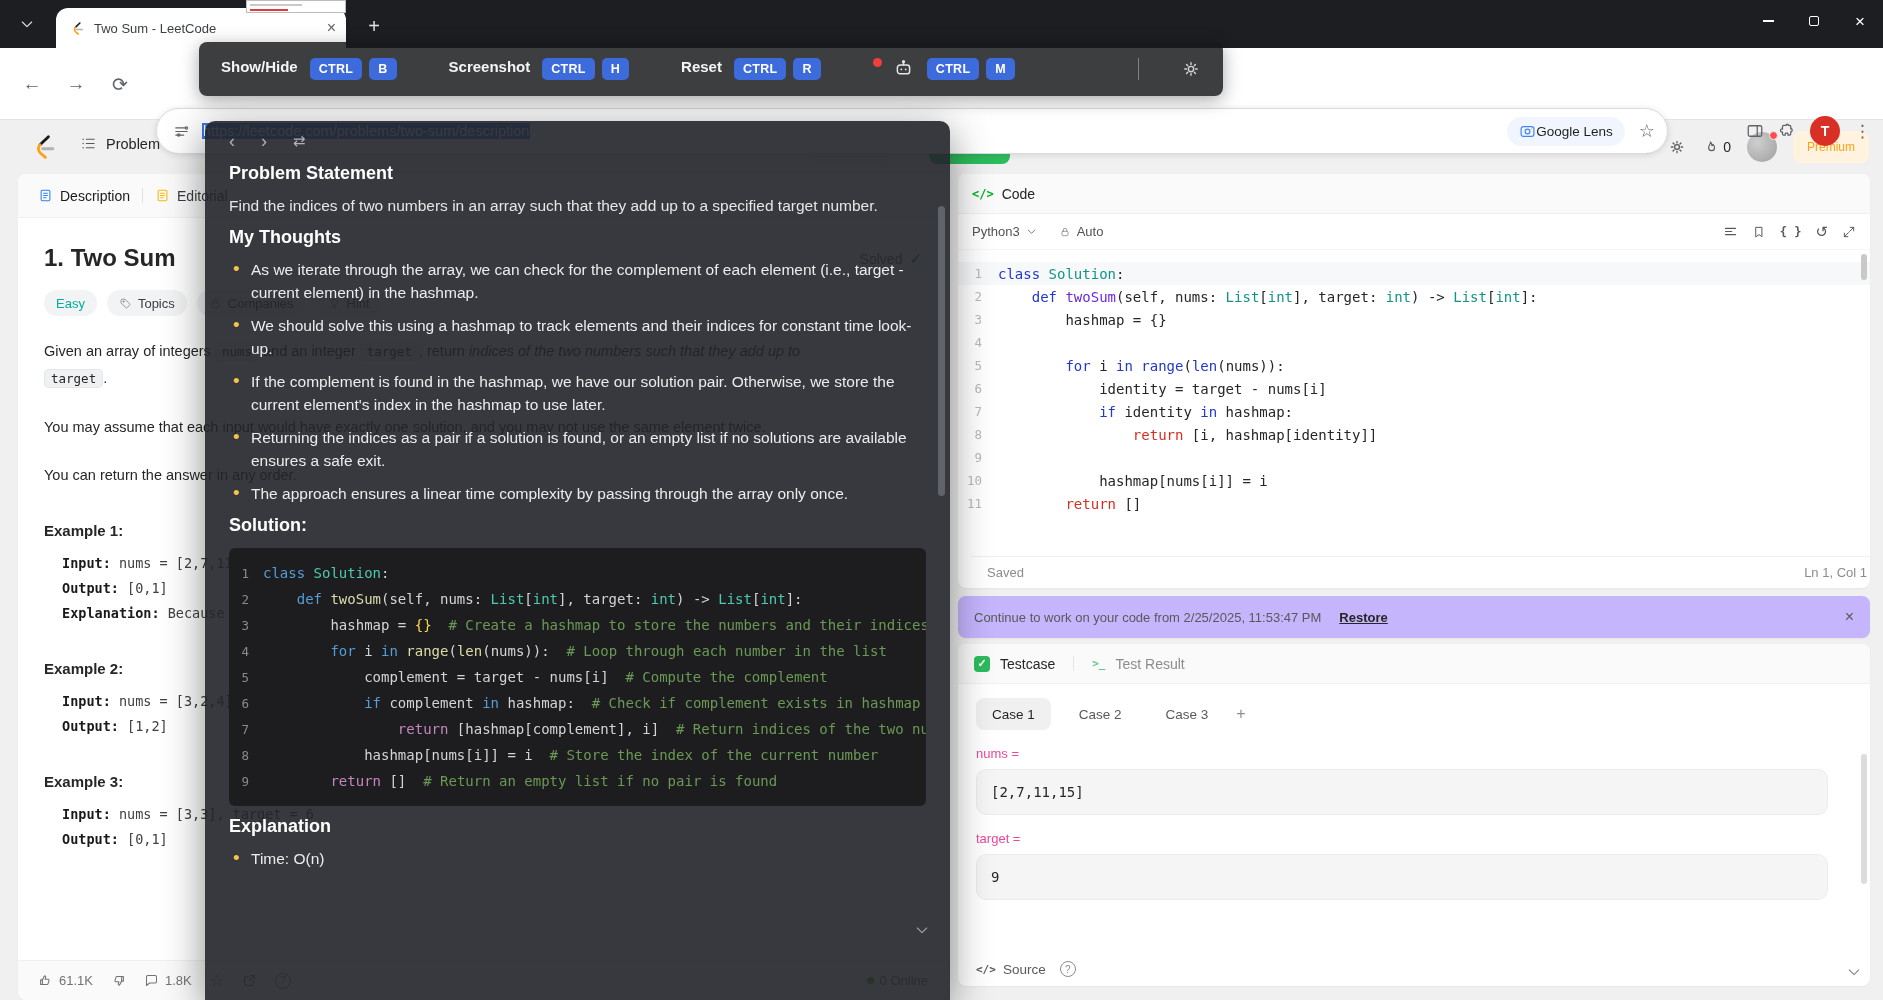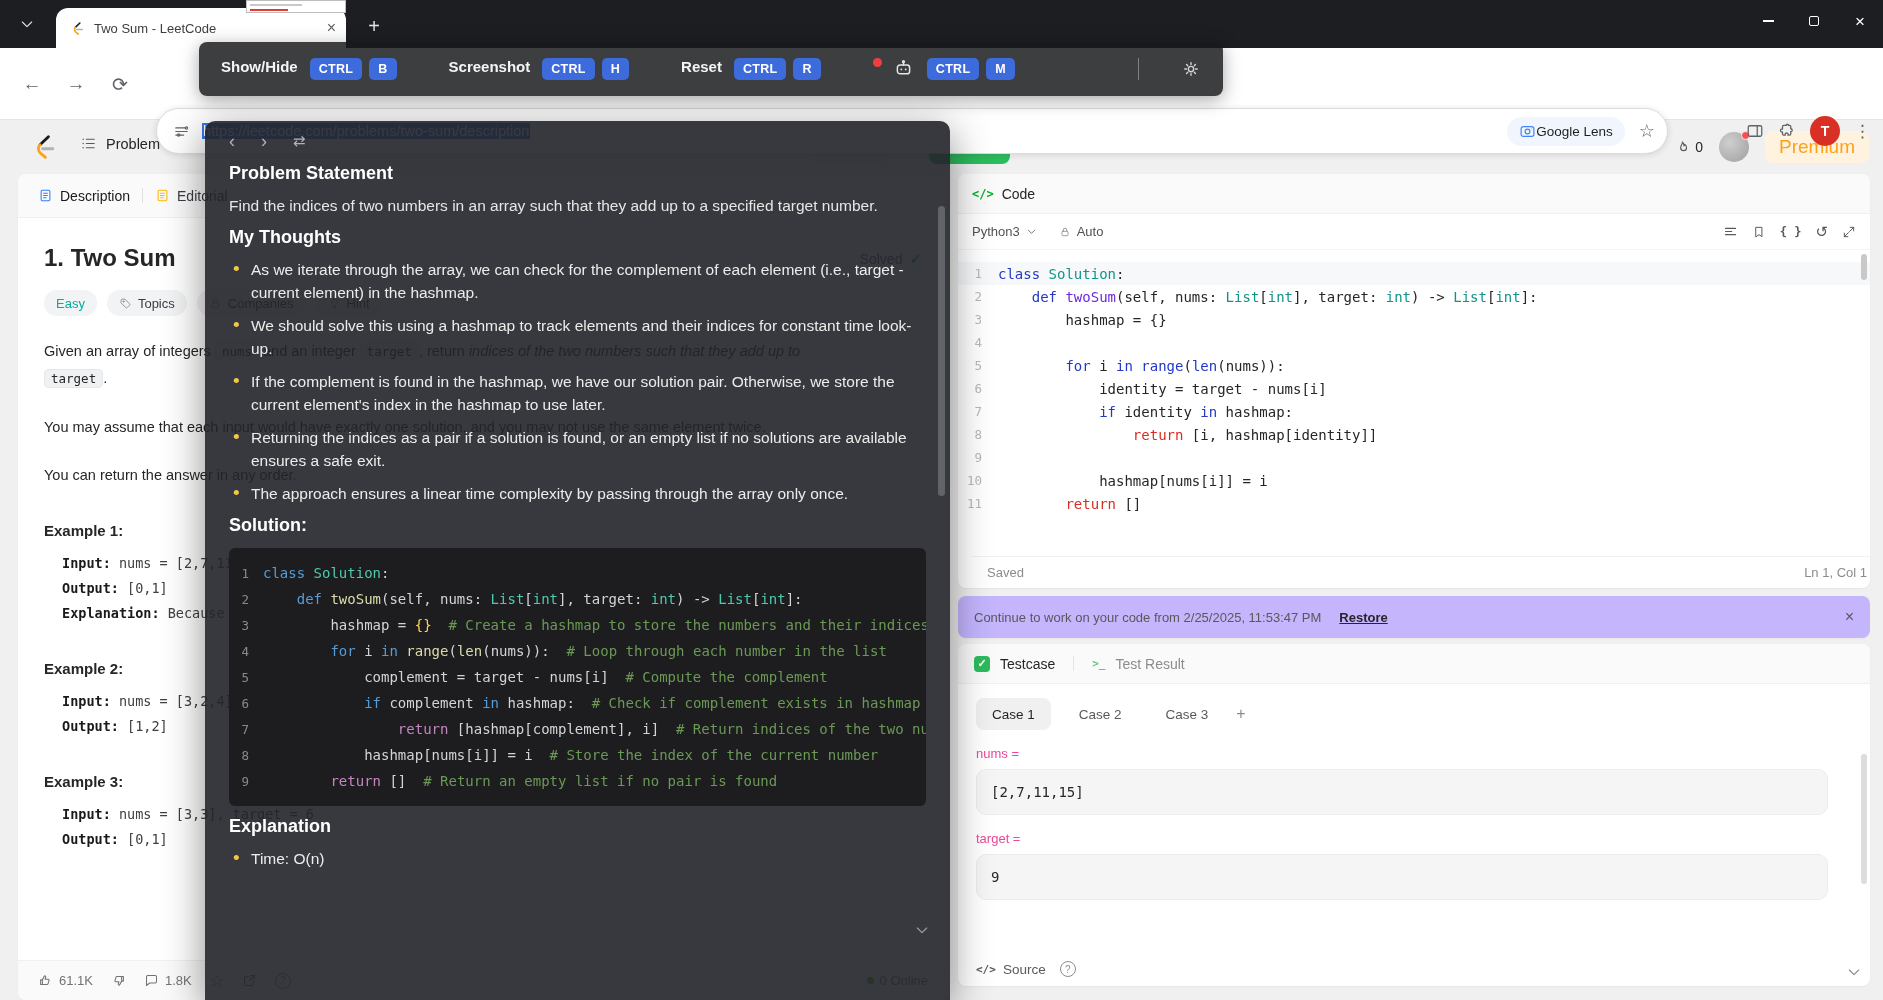--- a/index.html
+++ b/index.html
@@ -52,21 +52,21 @@
   .run-btn { height: 34px; padding: 0 16px; background: #e9eaeb; border-radius: 8px; display: flex; align-items: center; gap: 8px; font-size: 14.5px; color: #262626; font-weight: 500; border: none; }
   .run-btn .play { font-size: 11px; color: #595959; }
   .upload-icon { color: #2db55d; }
   .submit-btn { height: 34px; padding: 0 18px; background: #2cbb5d; color: #ffffff; border-radius: 8px; font-size: 14.5px; font-weight: 500; border: none; display: flex; align-items: center; }
   .nav-tools { position: absolute; left: 1036px; top: 15px; display: flex; gap: 18px; color: #595959; }
   .nav-right { position: absolute; right: 14px; top: 10px; height: 34px; display: flex; align-items: center; gap: 16px; }
   .nav-right .ic { color: #595959; width: 18px; height: 18px; }
   .streak { display: flex; align-items: center; gap: 5px; color: #262626; font-size: 14px; }
   .lc-avatar { position: relative; width: 30px; height: 30px; border-radius: 50%; background: radial-gradient(circle at 35% 35%, #cfcfcf, #9e9e9e); }
   .lc-avatar i { position: absolute; right: -1px; top: -1px; width: 9px; height: 9px; border-radius: 50%; background: #ff4d4f; border: 1.5px solid #f0f0f0; }
-  .premium-chip { height: 32px; padding: 0 14px; background: #fff3e0; border-radius: 8px; color: #ffa116; font-size: 19px; font-weight: 500; display: flex; align-items: center; border: none; }
+  .premium-chip { height: 32px; padding: 0 14px; background: #fff3e0; border-radius: 8px; color: #ffa116; font-size: 12px; font-weight: 500; display: flex; align-items: center; border: none; }
 
   
   .left-panel { position: absolute; left: 18px; top: 54px; width: 930px; height: 826px; background: #fff; border-radius: 8px; overflow: hidden; box-shadow: 0 1px 2px rgba(0,0,0,.04); }
   .lp-tabs { height: 44px; background: #fafafa; border-bottom: 1px solid #f0f0f0; display: flex; align-items: center; padding-left: 20px; gap: 12px; }
   .lp-tab { display: flex; align-items: center; gap: 7px; font-size: 14px; color: #1a1a1a; font-weight: 500; }
   .lp-tab.dim { color: #3c3c43; font-weight: 400; }
   .tab-divider { width: 1px; height: 15px; background: #e0e0e0; }
   .doc-blue { color: #2d7ff9; }
   .doc-orange { color: #ffb800; }
   .lp-content { position: relative; padding: 0 26px; height: calc(100% - 84px); overflow: hidden; }

